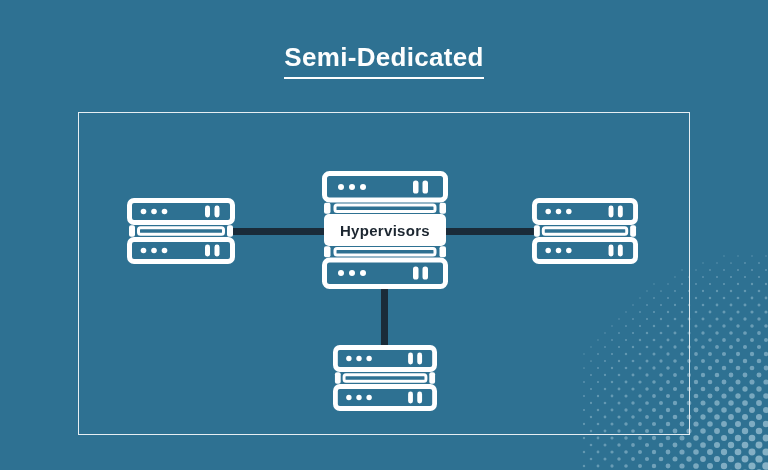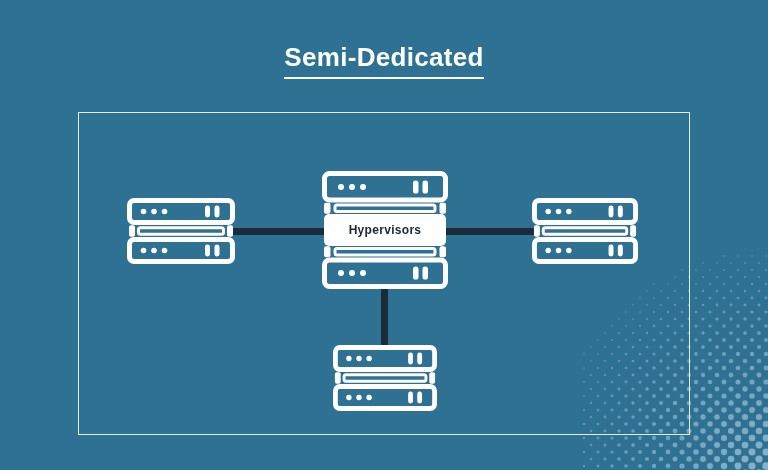--- a/index.html
+++ b/index.html
@@ -78,21 +78,21 @@
     position: absolute;
     left: 2px;
     top: 43px;
     width: 122px;
     height: 32px;
     background: #ffffff;
     border-radius: 5px;
     display: flex;
     align-items: center;
     justify-content: center;
-    font-size: 12px;
+    font-size: 15px;
     font-weight: 700;
     letter-spacing: 0.3px;
     color: #1d2731;
   }
 </style>
 </head>
 <body>
 
 <div class="canvas">
 

